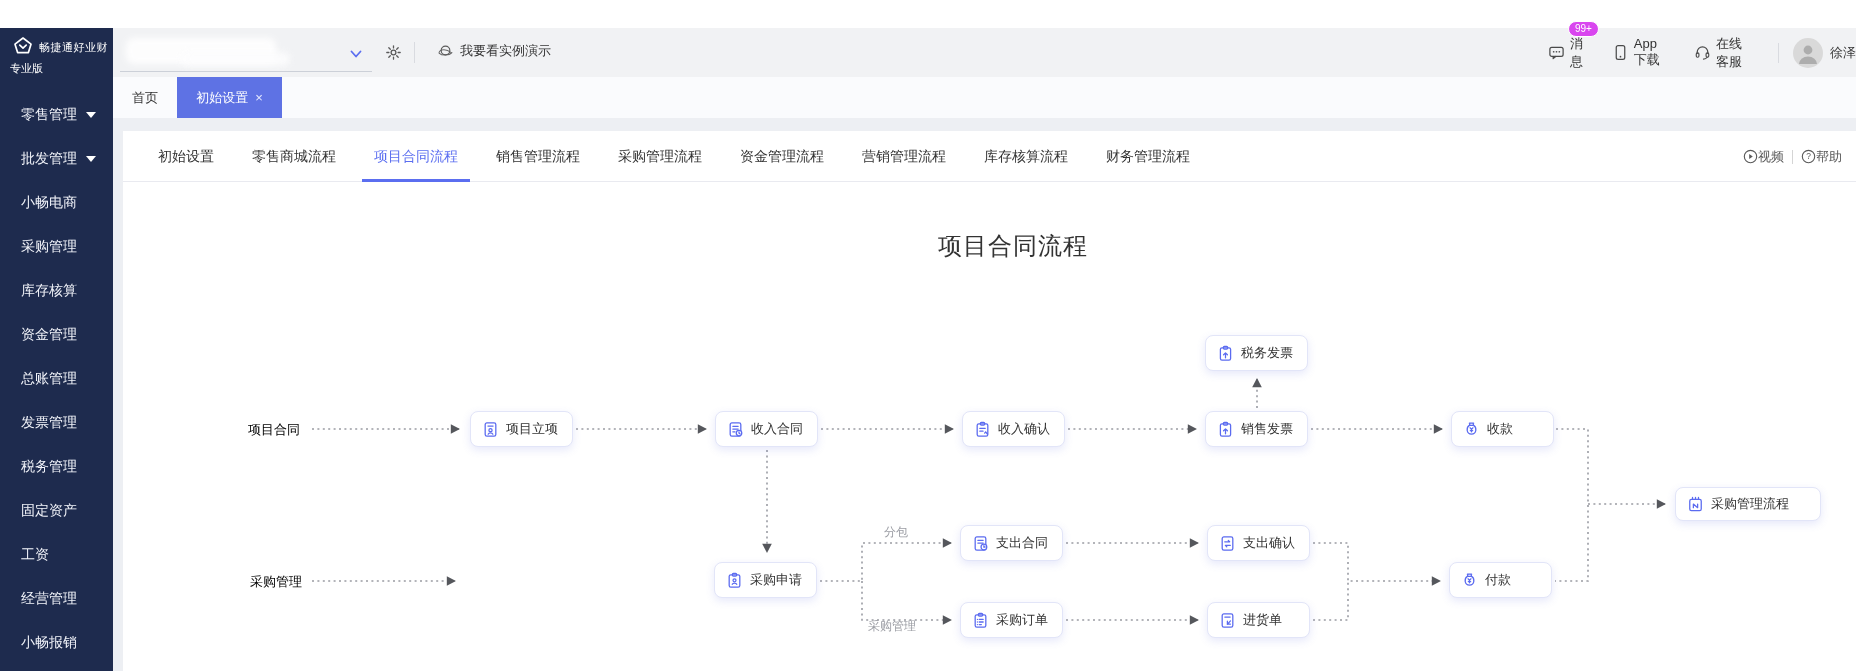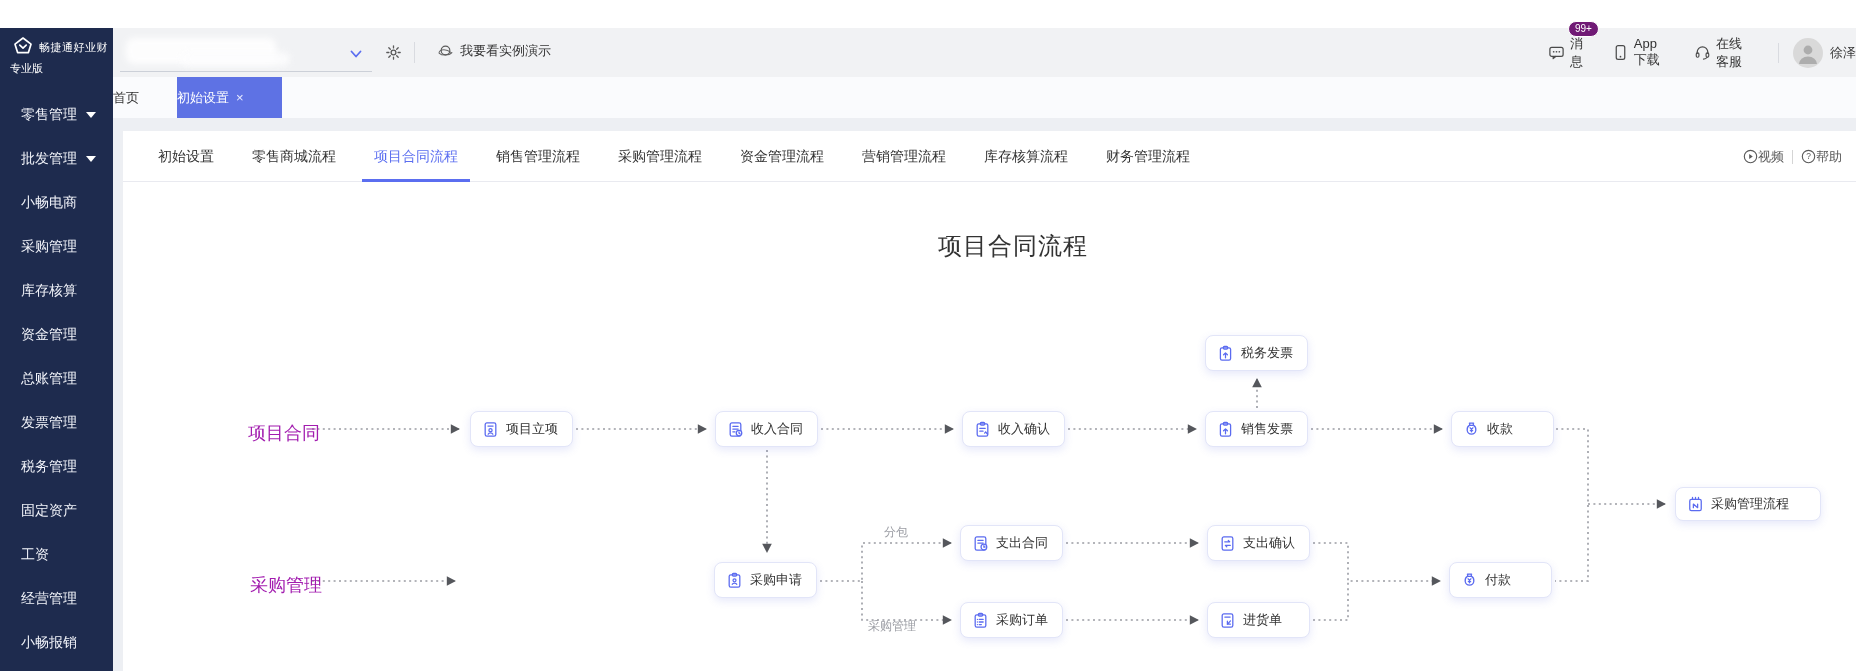--- a/index.html
+++ b/index.html
@@ -11,37 +11,37 @@
   .company-select{position:absolute;left:120px;top:8px;width:252px;height:36px;border-bottom:1px solid #ccd0d8;cursor:pointer}
   .blur-blob{position:absolute;left:6px;top:2px;width:150px;height:26px;background:#fff;border-radius:8px;filter:blur(3px);opacity:.9}
   .blur-blob2{position:absolute;left:60px;top:16px;width:110px;height:14px;background:#fdfdfe;border-radius:7px;filter:blur(3px);opacity:.85}
   .chev{position:absolute;right:8px;top:10px;width:16px;height:16px}
   .hicon{width:17px;height:17px;flex:0 0 auto}
   .hdr-gear{position:absolute;left:385px;top:16px;width:17px;height:17px;cursor:pointer}
   .hdr-div{position:absolute;left:414px;top:14px;width:1px;height:21px;background:#d9dbe0}
   .demo{position:absolute;left:437px;top:14px;height:21px;display:flex;gap:6px;font-size:13px;color:#333;cursor:pointer}
   .hright{position:absolute;left:1548px;top:0;height:49px;display:flex;align-items:center;color:#333;font-size:13px}
   .hitem{display:flex;align-items:center;gap:5px;cursor:pointer;margin-right:26px;position:relative}
-  .badge{position:absolute;left:20px;top:-14px;background:#701a75;color:#fff;font-size:10px;line-height:14px;padding:0 6px;border-radius:8px;border:1px solid #fff;white-space:nowrap}
+  .badge{position:absolute;left:20px;top:-14px;background:#d946ef;color:#fff;font-size:10px;line-height:14px;padding:0 6px;border-radius:8px;border:1px solid #fff;white-space:nowrap}
   .vdiv{width:1px;height:20px;background:#d9dbe0;margin-right:14px}
   .avatar{width:30px;height:30px;border-radius:50%;background:#d9d9d9;position:relative;overflow:hidden;margin-right:7px;flex:0 0 auto;cursor:pointer}
   .uname{white-space:nowrap;cursor:pointer}
 
   
   .sidebar{position:absolute;left:0;top:28px;width:113px;height:643px;background:#1e2b4e;z-index:5}
   .logo-row{display:flex;align-items:center;gap:5px;padding:8px 0 0 12px}
   .logo-name{color:#fff;font-size:11px;letter-spacing:.5px;white-space:nowrap}
   .edition{color:#fff;font-size:11px;padding:3px 0 0 10px}
   .nav{margin-top:16px;list-style:none}
   .nav li{height:44px;line-height:44px;padding-left:21px;font-size:14px;color:#f2f4fa;cursor:pointer;white-space:nowrap}
   .caret{display:inline-block;width:0;height:0;border-left:5px solid transparent;border-right:5px solid transparent;border-top:6px solid #fff;margin-left:9px;vertical-align:middle}
 
   
   .tabstrip{position:absolute;left:113px;top:77px;width:1743px;height:41px;background:#fafbfd;display:flex;z-index:2}
-  .wtab{display:flex;align-items:center;justify-content:flex-start;font-size:13px;color:#333;cursor:pointer}
+  .wtab{display:flex;align-items:center;justify-content:center;font-size:13px;color:#333;cursor:pointer}
   .wtab.home{width:64px}
   .wtab.active{width:105px;background:#5e72e4;color:#fff;gap:7px}
   .wtab .x{font-size:13px;color:#e8ebff;cursor:pointer}
 
   
   .contentbg{position:absolute;left:113px;top:118px;width:1743px;height:553px;background:#edeff3;z-index:1}
   .panel{position:absolute;left:123px;top:131px;width:1733px;height:540px;background:#fff;z-index:2}
   .flowtabs{height:51px;border-bottom:1px solid #e9eaf0;display:flex;align-items:center;padding-left:23px}
   .ftab{height:51px;line-height:50px;padding:0 12px;margin-right:14px;font-size:14px;color:#333;cursor:pointer;border-bottom:3px solid transparent;white-space:nowrap}
   .ftab.active{color:#5b6ef0;border-bottom-color:#5b6ef0}
@@ -51,21 +51,21 @@
 
   .flow-title{position:absolute;left:938px;top:230px;font-size:24px;color:#333;z-index:3;letter-spacing:1px}
 
   
   .connsvg{position:absolute;left:0;top:0;width:1856px;height:671px;z-index:3;pointer-events:none}
   .conn{fill:none;stroke:#9a9ca3;stroke-width:1.6;stroke-dasharray:2 3.4}
   .node{position:absolute;width:103px;height:36px;background:#fff;border:1px solid #e2e5f8;border-radius:8px;box-shadow:0 3px 8px rgba(99,112,224,.16);display:flex;align-items:center;gap:7px;padding-left:11px;z-index:4;cursor:pointer}
   .node.wide{width:146px;height:34px}
   .nlabel{font-size:13px;color:#333;white-space:nowrap}
   .nicon{width:17px;height:17px;flex:0 0 auto}
-  .lane-label{position:absolute;font-size:18px;color:#a21caf;z-index:4;white-space:nowrap}
+  .lane-label{position:absolute;font-size:13px;color:#000000;z-index:4;white-space:nowrap}
   .edge-label{position:absolute;font-size:12px;color:#9a9ca3;z-index:4;white-space:nowrap}
 </style>
 </head>
 <body>
 
 <div class="header">
   <div class="company-select">
     <div class="blur-blob"></div>
     <div class="blur-blob2"></div>
     <svg class="chev" viewBox="0 0 16 16">

